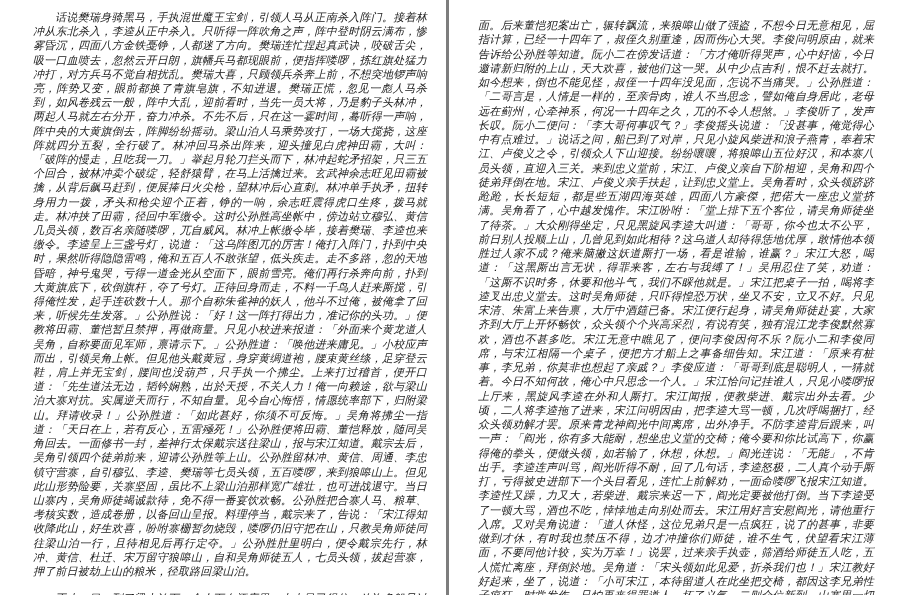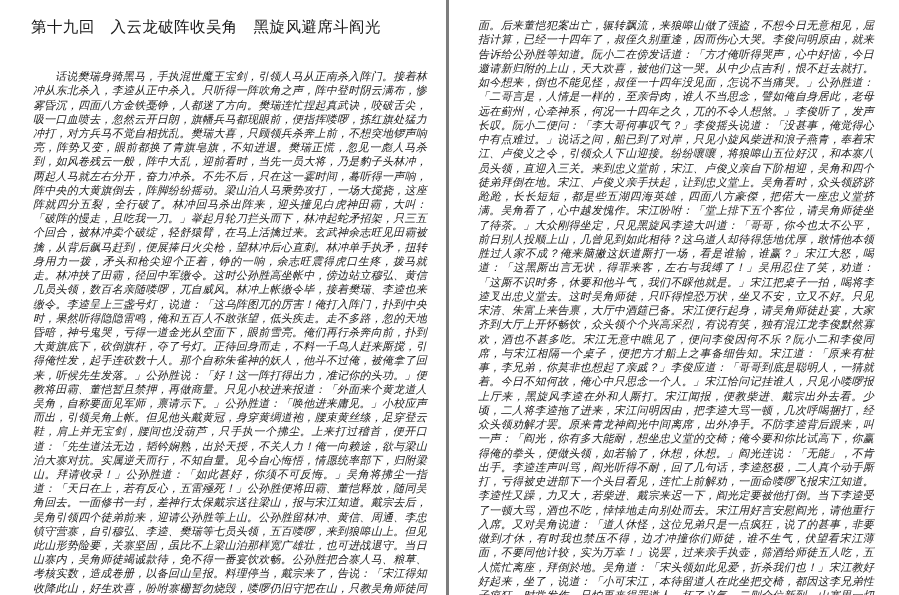--- a/index.html
+++ b/index.html
@@ -96,21 +96,20 @@
   }
 </style>
 </head>
 <body>
 
 <div id="page">
 
   <div id="column-divider"></div>
 
   <div class="column" id="left-column">
-    <h1 class="chapter-title">第十九回　入云龙破阵收吴角　黑旋风避席斗阎光</h1>
     <div class="body-text">
       <p>话说樊瑞身骑黑马，手执混世魔王宝剑，引领人马从正南杀入阵门。接着林冲从东北杀入，李逵从正中杀入。只听得一阵吹角之声，阵中登时阴云满布，惨雾昏沉，四面八方金铁戞铮，人都迷了方向。樊瑞连忙捏起真武诀，咬破舌尖，吸一口血喷去，忽然云开日朗，旗幡兵马都现眼前，便指挥喽啰，拣红旗处猛力冲打，对方兵马不觉自相扰乱。樊瑞大喜，只顾领兵杀奔上前，不想突地锣声响亮，阵势又变，眼前都换了青旗皂旗，不知进退。樊瑞正慌，忽见一彪人马杀到，如风卷残云一般，阵中大乱，迎前看时，当先一员大将，乃是豹子头林冲，两起人马就左右分开，奋力冲杀。不先不后，只在这一霎时间，蓦听得一声响，阵中央的大黄旗倒去，阵脚纷纷摇动。梁山泊人马乘势攻打，一场大搅挠，这座阵就四分五裂，全行破了。林冲回马杀出阵来，迎头撞见白虎神田霸，大叫：「破阵的慢走，且吃我一刀。」举起月轮刀拦头而下，林冲起蛇矛招架，只三五个回合，被林冲卖个破绽，轻舒猿臂，在马上活擒过来。玄武神余志旺见田霸被擒，从背后飙马赶到，便展捧日火尖枪，望林冲后心直刺。林冲单手执矛，扭转身用力一拨，矛头和枪尖迎个正着，铮的一响，余志旺震得虎口生疼，拨马就走。林冲挟了田霸，径回中军缴令。这时公孙胜高坐帐中，傍边站立穆弘、黄信几员头领，数百名亲随喽啰，兀自威风。林冲上帐缴令毕，接着樊瑞、李逵也来缴令。李逵呈上三盏号灯，说道：「这乌阵图兀的厉害！俺打入阵门，扑到中央时，果然听得隐隐雷鸣，俺和五百人不敢张望，低头疾走。走不多路，忽的天地昏暗，神号鬼哭，亏得一道金光从空面下，眼前雪亮。俺们再行杀奔向前，扑到大黄旗底下，砍倒旗杆，夺了号灯。正待回身而走，不料一千鸟人赶来厮搅，引得俺性发，起手连砍数十人。那个自称朱雀神的妖人，他斗不过俺，被俺拿了回来，听候先生发落。」公孙胜说：「好！这一阵打得出力，准记你的头功。」便教将田霸、董恺暂且禁押，再做商量。只见小校进来报道：「外面来个黄龙道人吴角，自称要面见军师，禀请示下。」公孙胜道：「唤他进来庸见。」小校应声而出，引领吴角上帐。但见他头戴黄冠，身穿黄绸道袍，腰束黄丝绦，足穿登云鞋，肩上并无宝剑，腰间也没葫芦，只手执一个拂尘。上来打过稽首，便开口道：「先生道法无边，韬钤娴熟，出於天授，不关人力！俺一向赖途，欲与梁山泊大寨对抗。实属逆天而行，不知自量。见今自心悔悟，情愿统率部下，归附梁山。拜请收录！」公孙胜道：「如此甚好，你须不可反悔。」吴角将拂尘一指道：「天日在上，若有反心，五雷殛死！」公孙胜便将田霸、董恺释放，随同吴角回去。一面修书一封，差神行太保戴宗送往梁山，报与宋江知道。戴宗去后，吴角引领四个徒弟前来，迎请公孙胜等上山。公孙胜留林冲、黄信、周通、李忠镇守营寨，自引穆弘、李逵、樊瑞等七员头领，五百喽啰，来到狼嗥山上。但见此山形势险要，关寨坚固，虽比不上梁山泊那样宽广雄壮，也可进战退守。当日山寨内，吴角师徒竭诚款待，免不得一番宴饮欢畅。公孙胜把合寨人马、粮草、考核实数，造成卷册，以备回山呈报。料理停当，戴宗来了，告说：「宋江得知收降此山，好生欢喜，吩咐寨栅暂勿烧毁，喽啰仍旧守把在山，只教吴角师徒同往梁山泊一行，且待相见后再行定夺。」公孙胜肚里明白，便令戴宗先行，林冲、黄信、杜迁、宋万留守狼嗥山，自和吴角师徒五人，七员头领，拔起营寨，押了前日被劫上山的粮米，径取路回梁山泊。</p>
       <p class="gap">不止一日，到了梁山泊下，众人下在酒店里。山上早已得信，放许多船只过来迎接。这日是混江龙李俊、立地太岁阮小二轮值，两员水军头领，亲引五号大船，无数小船，来渡众人登山。吴角看在眼里，不禁暗自气沮：「俺枉称霸梁山泊，恁般气象，一半也及不到，真个令人愧死。」众人登舟渡港，船到中流，李俊坐船上首，忽有人在后艄大哭，李俊看时，却是自己部下一个小头目，名唤瘦鳗鳅董二的，抱住狼嗥山一位好汉，彼此大哭。这好汉不是别人，便是吴角第三个徒弟朱雀神董恺。原来董恺是登州出身，操舟为业，哥哥早死，只有一个大侄子董二，自小流落出外，不知生死。董恺没有妻子，也指望这个侄儿！却不见</p>
     </div>
   </div>
 
   <div class="column" id="right-column">
     <div class="body-text">
       <p class="cont">面。后来董恺犯案出亡，辗转飘流，来狼嗥山做了强盗，不想今日无意相见，屈指计算，已经一十四年了，叔侄久别重逢，因而伤心大哭。李俊问明原由，就来告诉给公孙胜等知道。阮小二在傍发话道：「方才俺听得哭声，心中好恼，今日邀请新归附的上山，天大欢喜，被他们这一哭。从中少点吉利，恨不赶去就打。如今想来，倒也不能见怪，叔侄一十四年没见面，怎说不当痛哭。」公孙胜道：「二哥言是，人情是一样的，至亲骨肉，谁人不当思念，譬如俺自身居此，老母远在蓟州，心牵神系，何况一十四年之久，兀的不令人想煞。」李俊听了，发声长叹。阮小二便问：「李大哥何事叹气？」李俊摇头说道：「没甚事，俺觉得心中有点难过。」说话之间，船已到了对岸，只见小旋风柴进和浪子燕青，奉着宋江、卢俊义之令，引领众人下山迎接。纷纷嚷嚷，将狼嗥山五位好汉，和本寨八员头领，直迎入三关。来到忠义堂前，宋江、卢俊义亲自下阶相迎，吴角和四个徒弟拜倒在地。宋江、卢俊义亲手扶起，让到忠义堂上。吴角看时，众头领跻跻跄跄，长长短短，都是些五湖四海英雄，四面八方豪傑，把偌大一座忠义堂挤满。吴角看了，心中越发愧作。宋江吩咐：「堂上排下五个客位，请吴角师徒坐了待茶。」大众刚得坐定，只见黑旋风李逵大叫道：「哥哥，你今也太不公平，前日别人投顺上山，几曾见到如此相待？这乌道人却待得恁地优厚，敢情他本领胜过人家不成？俺来脑撇这妖道厮打一场，看是谁输，谁赢？」宋江大怒，喝道：「这黑厮出言无状，得罪来客，左右与我缚了！」吴用忍住了笑，劝道：「这厮不识时务，休要和他斗气，我们不睬他就是。」宋江把桌子一拍，喝将李逵叉出忠义堂去。这时吴角师徒，只吓得惶恐万状，坐又不安，立又不好。只见宋清、朱富上来告禀，大厅中酒筵已备。宋江便行起身，请吴角师徒赴宴，大家齐到大厅上开怀畅饮，众头领个个兴高采烈，有说有笑，独有混江龙李俊默然寡欢，酒也不甚多吃。宋江无意中瞧见了，便问李俊因何不乐？阮小二和李俊同席，与宋江相隔一个桌子，便把方才船上之事备细告知。宋江道：「原来有桩事，李兄弟，你莫非也想起了亲戚？」李俊应道：「哥哥到底是聪明人，一猜就着。今日不知何故，俺心中只思念一个人。」宋江恰问记挂谁人，只见小喽啰报上厅来，黑旋风李逵在外和人厮打。宋江闻报，便教柴进、戴宗出外去看。少顷，二人将李逵拖了进来，宋江问明因由，把李逵大骂一顿，几次呼喝捆打，经众头领劝解才罢。原来青龙神阎光中间离席，出外净手。不防李逵背后跟来，叫一声：「阎光，你有多大能耐，想坐忠义堂的交椅；俺今要和你比试高下，你赢得俺的拳头，便做头领，如若输了，休想，休想。」阎光连说：「无能」，不肯出手。李逵连声叫骂，阎光听得不耐，回了几句话，李逵怒极，二人真个动手厮打，亏得被史进部下一个头目看见，连忙上前解劝，一面命喽啰飞报宋江知道。李逵性又躁，力又大，若柴进、戴宗来迟一下，阎光定要被他打倒。当下李逵受了一顿大骂，酒也不吃，悻悻地走向别处而去。宋江用好言安慰阎光，请他重行入席。又对吴角说道：「道人休怪，这位兄弟只是一点疯狂，说了的甚事，非要做到才休，有时我也禁压不得，边才冲撞你们师徒，谁不生气，伏望看宋江薄面，不要同他计较，实为万幸！」说罢，过来亲手执壶，筛酒给师徒五人吃，五人慌忙离座，拜倒於地。吴角道：「宋头领如此见爱，折杀我们也！」宋江教好好起来，坐了，说道：「小可宋江，本待留道人在此坐把交椅，都因这李兄弟性子疯狂，时常发作，只怕再来得罪道人，坏了义气。二则众位新到，山寨里一切事务，不易熟悉，尤恐别生错误。这里人多，或有顾不到处，开罪道人，於心不安。」宋江说到这里，吴用便接口道：「俺知哥哥之意，只虑的李铁牛冒失多事，得罪人家，故面想请道人且回本寨，待过几时，再做理会，可不是么？」宋江笑道：「学究先生不愧军师！早知我的主见，欲请道人回山坐镇，仍做狼嗥山寨主，不知意下如何？」吴角连声：「遵命」。别无</p>
       <p class="gap">话说。宋江大喜，当日席散，山上备就客舍，请师徒五人安歇，供张十分优渥。吴角因对徒弟说道：「久闻山东及时雨大名，无由相会，今日见面，方知名不虚传！俺往昔欲与梁山泊做对，真正自不量力。」田霸道：「宋公明是第一个好人，我们归顺於他，也不辱没。」玩了几日，吴角要回狼嗥山去了，特向宋江辞行。宋江说好，来日饯送。接着李俊来见，向宋江告禀道：「董恺、董二依恋不舍，煞是可怜；俺思将董恺留在此间，充一职事，使叔侄常在一处，不知哥哥许否！」宋江道：「天伦之乐，人所应有，怎说不许，便令充在你部下好了。」吴角道：「董恺本系舟人出身，深邁水性，如今留在李头领部下，真得其</p>

